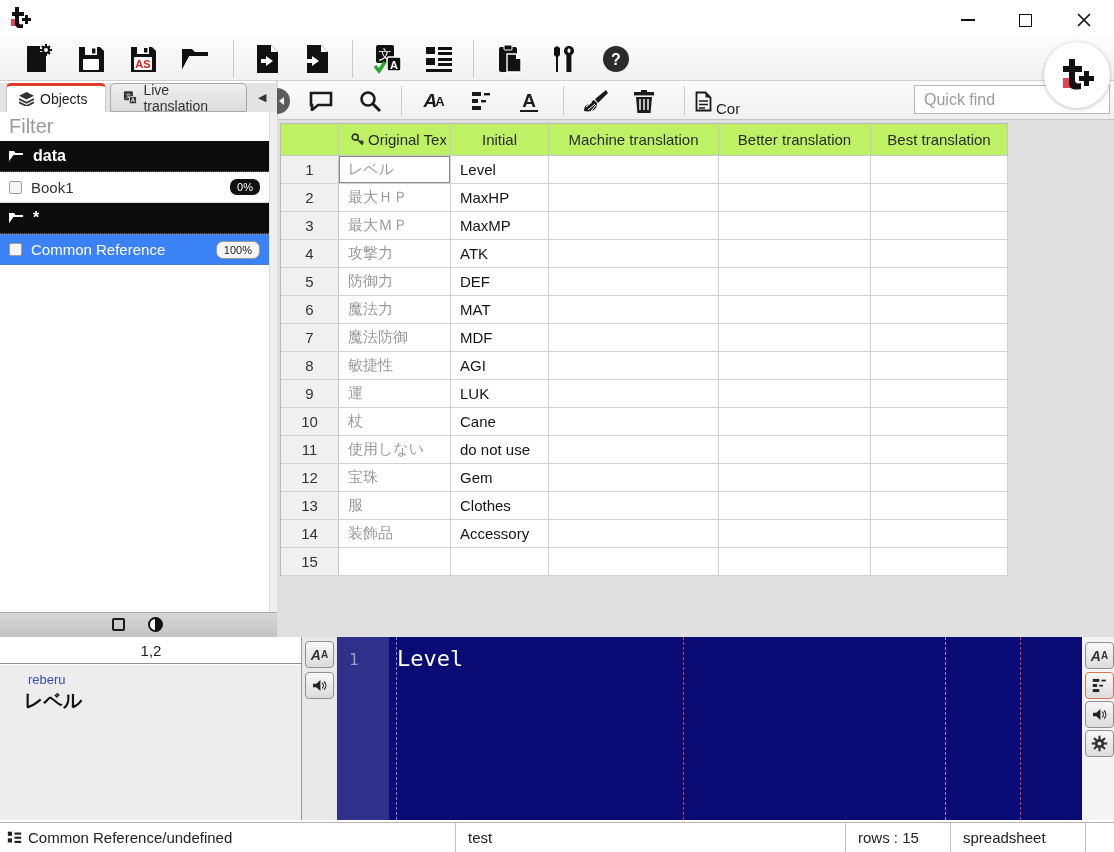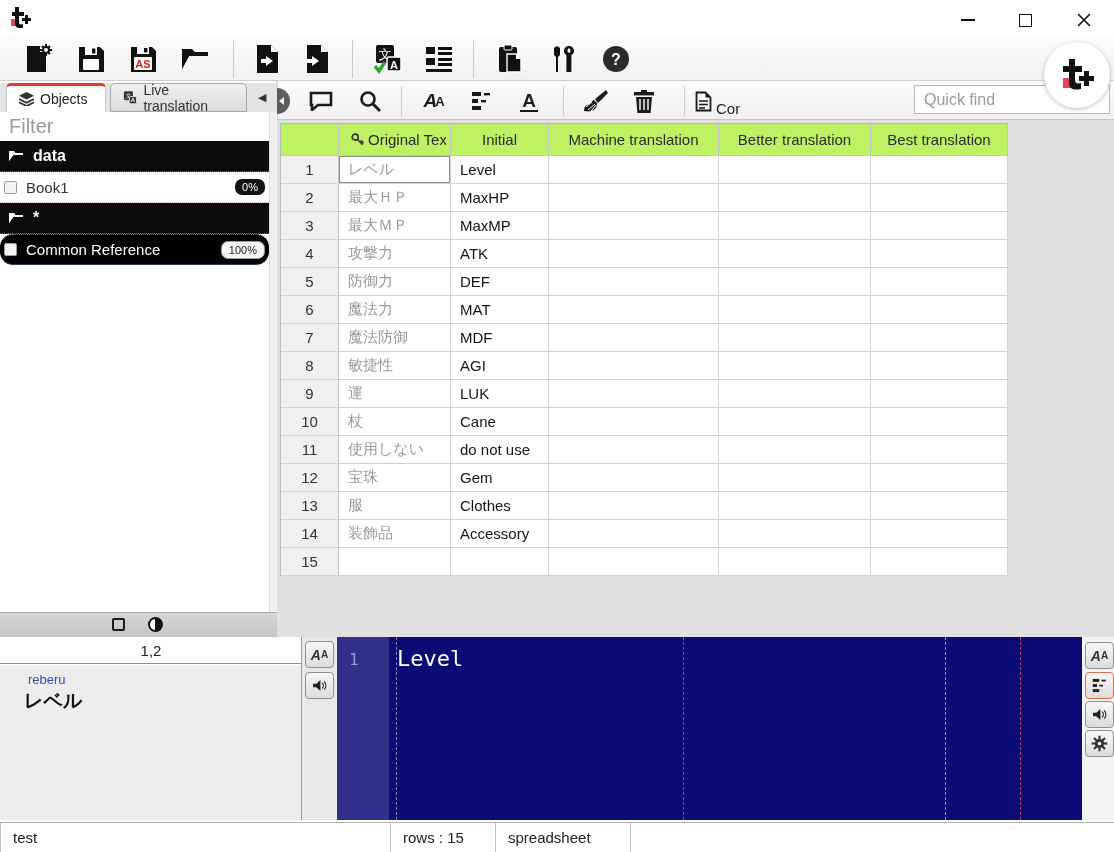--- a/index.html
+++ b/index.html
@@ -26,23 +26,23 @@
   .tabs-row { left:0; top:83px; width:277px; height:29px; background:#e4e4e4; z-index:5; }
   .tab { position:absolute; top:0; height:29px; display:flex; align-items:center; gap:6px; padding:0 12px; font-size:14px; border-radius:5px 5px 0 0; }
   .tab.active { left:6px; width:100px; background:#fff; border-top:3px solid #e23b2e; border-left:1px solid #c9c9c9; border-right:1px solid #c9c9c9; color:#222; }
   .tab.inactive { left:110px; width:137px; background:linear-gradient(#efefef,#dcdcdc); border:1px solid #a8a8a8; color:#333; }
   .tab-scroll-arrow { left:258px; top:8px; font-size:11px; color:#333; }
   .filter-input { left:0px; top:112px; width:269px; height:29px; border:none; outline:none; font-size:20px; padding:0 9px; color:#222; background:#fff; }
   .filter-input::placeholder { color:#9a9a9a; }
   .panel-scrollstrip { left:269px; top:112px; width:8px; height:500px; background:#efefef; border-left:1px solid #ddd; }
 
   .tree-folder { position:absolute; left:0; width:269px; height:31px; background:#0c0c0c; color:#fff; display:flex; align-items:center; gap:8px; padding:0 8px; font-weight:bold; font-size:16px; border-bottom:1px dotted #666; }
-  .tree-item { position:absolute; left:0; width:269px; height:31px; display:flex; align-items:center; gap:9px; padding:0 4px; font-size:15px; }
+  .tree-item { position:absolute; left:0; width:269px; height:31px; display:flex; align-items:center; gap:9px; padding:0 9px; font-size:15px; }
   .tree-item.plain { background:#fff; color:#333; border-bottom:1px dotted #d8b8b8; }
-  .tree-item.selected { background:#000000; color:#fff; border-top:1px dotted #888; border-bottom:1px dotted #5b79b4;border-radius:13px; }
+  .tree-item.selected { background:#3b82f6; color:#fff; border-top:1px dotted #888; border-bottom:1px dotted #5b79b4; }
   .badge { margin-left:auto; font-size:11px; padding:2px 7px; border-radius:7px; }
   .badge.dark { background:#111; color:#fff; }
   .badge.light { background:#f5f5f5; color:#222; border:1px solid #999; }
   .checkbox { width:13px; height:13px; background:#f4f4f4; border:1px solid #9f9f9f; border-radius:2px; flex:0 0 auto; }
 
   .panel-bottombar { left:0; top:612px; width:277px; height:25px; background:linear-gradient(#d6d6d6,#c4c4c4); border-top:1px solid #aaa; }
   .sq-icon { left:112px; top:618px; width:13px; height:13px; border:2px solid #1b1b1b; border-radius:2px; }
   .contrast-icon { left:148px; top:617px; width:15px; height:15px; border:2px solid #111; border-radius:50%; background:linear-gradient(90deg,#fff 50%,#111 50%); }
   .cellpos-bar { left:0; top:637px; width:302px; height:27px; background:#fff; border-bottom:1px solid #8f8f8f; display:flex; align-items:center; justify-content:center; font-size:15px; color:#222; }
   .preview-panel { left:0; top:665px; width:302px; height:155px; background:#ededed; }
@@ -544,20 +544,30 @@
         <rect x="10.5" y="1" width="3" height="22" transform="rotate(90 12 12)"></rect>
         <rect x="10.5" y="1" width="3" height="22" transform="rotate(135 12 12)"></rect>
       </g>
       <circle cx="12" cy="12" r="6.5"></circle>
     </g>
     <circle cx="12" cy="12" r="2.6" fill="#f4f4f4"></circle>
   </svg>
 </div>
 
 <div class="abs statusbar">
+  <div class="sb-left">
+    <svg width="15" height="15" viewBox="0 0 18 18" fill="#222">
+      <rect x="1" y="2" width="5" height="5"></rect>
+        <rect x="9" y="3" width="8" height="2.6"></rect>
+      <rect x="1" y="10" width="5" height="5"></rect>
+        <rect x="9" y="8" width="8" height="2.6"></rect>
+      <rect x="9" y="13" width="8" height="2.6"></rect>
+    </svg>
+    <span>Common Reference/undefined</span>
+  </div>
   <div class="sb-cell sb-test">
       <span>test</span>
     </div>
   <div class="sb-cell sb-rows">
       <span>rows : 15</span>
     </div>
   <div class="sb-cell sb-mode">
       <span>spreadsheet</span>
     </div>
   <div class="sb-end"></div>

